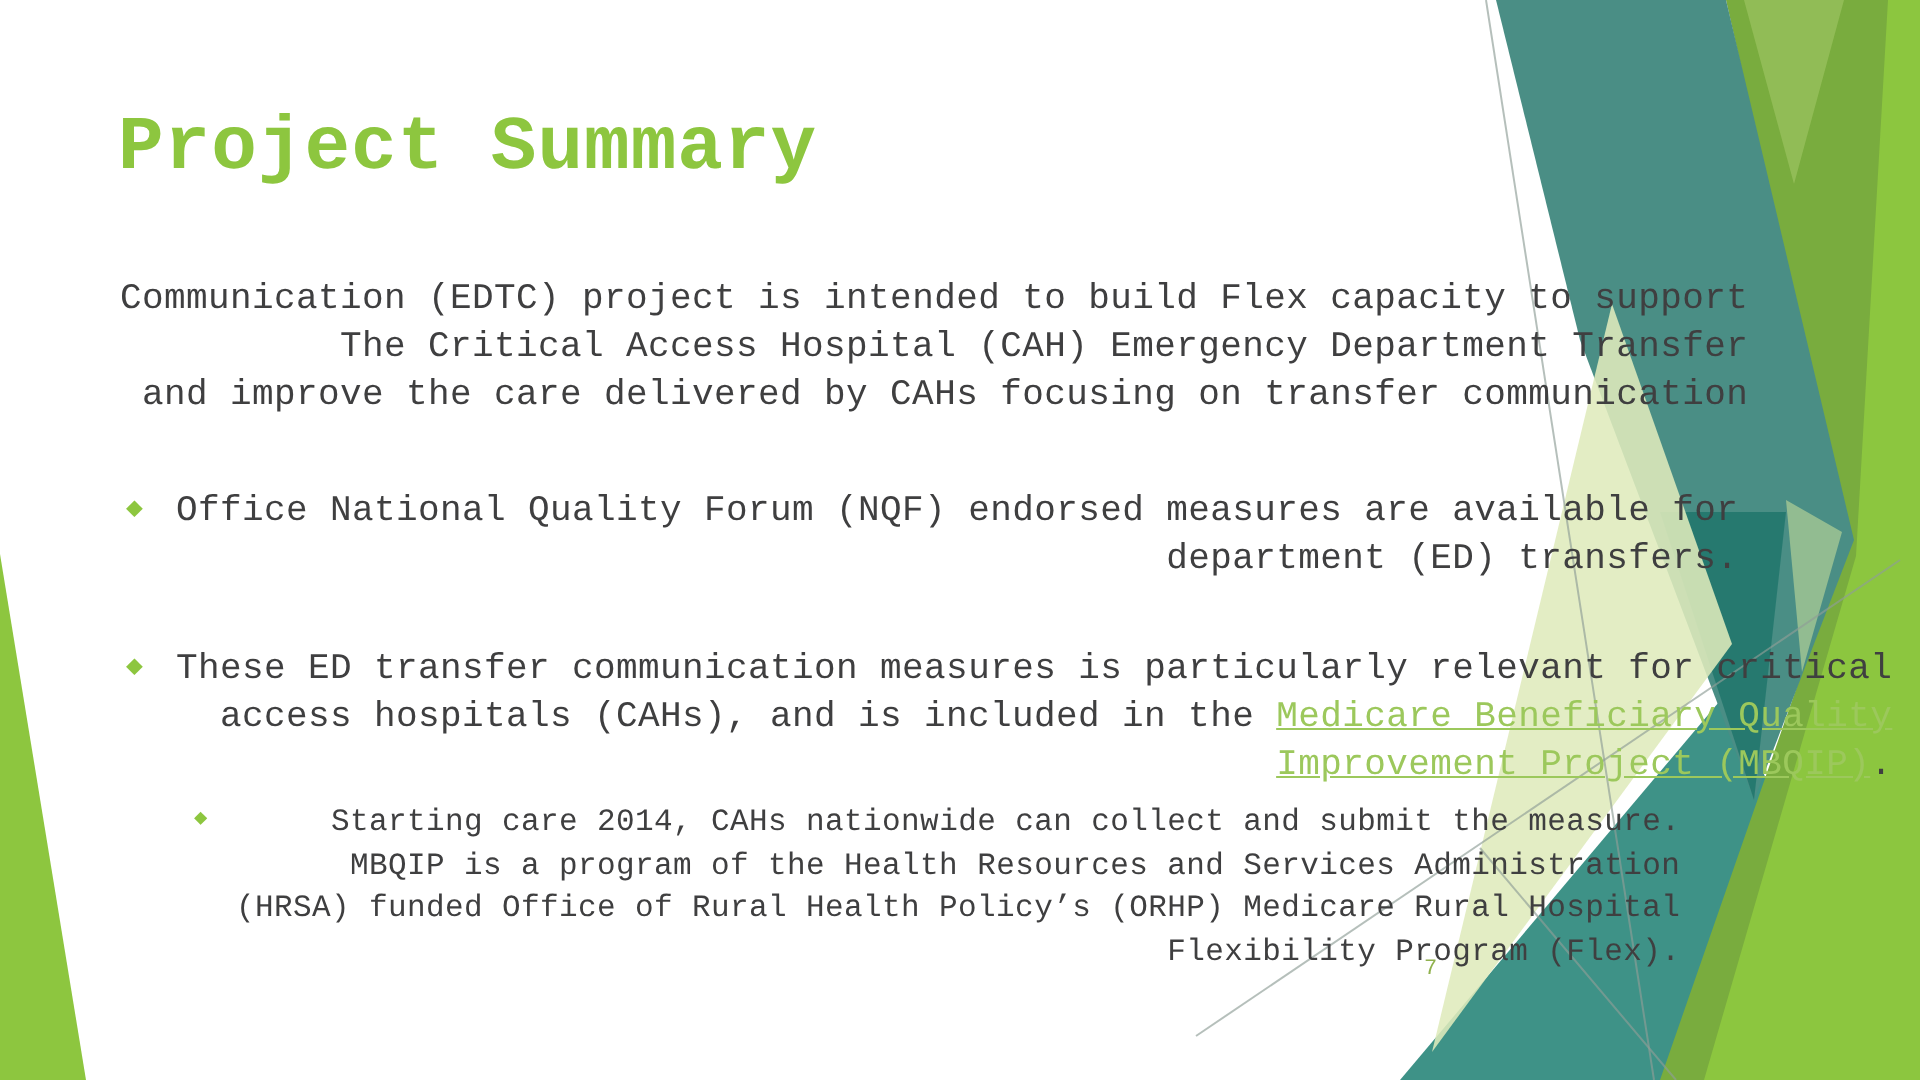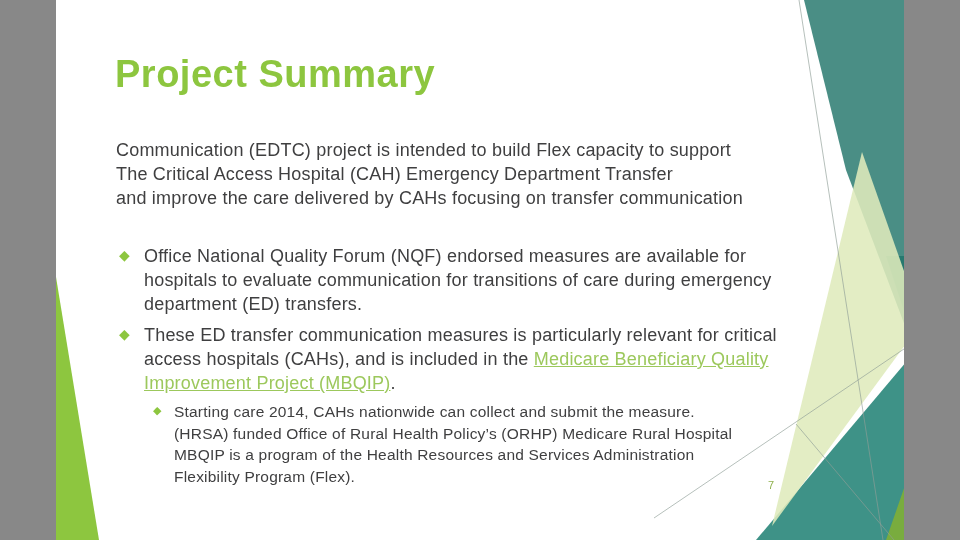--- a/index.html
+++ b/index.html
@@ -1,22 +1,23 @@
 <!DOCTYPE html>
 <html><head>
 <meta charset="utf-8">
 <style>
   html,body{margin:0;padding:0;background:#888;}
   .slide{
     position:relative;
-    width:848px;height:540px;
+    width:960px;height:540px;
     background:#ffffff;
     overflow:hidden;
-    font-family:Liberation Sans, sans-serif;
+    font-family:Liberation Mono, monospace;
     margin:0 auto;
+    text-align:right;
   }
   .decor{position:absolute;inset:0;width:960px;height:540px;pointer-events:none;}
   .title{
     position:absolute;left:59px;top:53px;
     font-size:38px;font-weight:bold;color:#8DC63F;
     letter-spacing:.5px;white-space:nowrap;z-index:2;
   }
   .textline{white-space:nowrap;}
   .para{
     position:absolute;left:60px;top:138px;z-index:2;
@@ -72,34 +73,33 @@
 
   <div class="para">
     <div class="textline">Communication (EDTC) project is intended to build Flex capacity to support</div>
     <div class="textline">The Critical Access Hospital (CAH) Emergency Department Transfer</div>
     <div class="textline">and improve the care delivered by CAHs focusing on transfer communication</div>
   </div>
 
   <span class="diamond d1">◆</span>
   <div class="b1text">
     <div class="textline">Office National Quality Forum (NQF) endorsed measures are available for</div>
-    <div class="textline">hospitals to evaluate communication for transitions of care during emergency</div>
     <div class="textline">department (ED) transfers.</div>
   </div>
 
   <span class="diamond d2">◆</span>
   <div class="b2text">
     <div class="textline">These ED transfer communication measures is particularly relevant for critical</div>
     <div class="textline"><span>access hospitals (CAHs), and is included in the </span><a class="slidelink">Medicare Beneficiary Quality</a></div>
     <div class="textline"><a class="slidelink">Improvement Project (MBQIP)</a><span>.</span></div>
   </div>
 
   <span class="diamond d3">◆</span>
   <div class="subtext">
     <div class="textline">Starting care 2014, CAHs nationwide can collect and submit the measure.</div>
+    <div class="textline">MBQIP is a program of the Health Resources and Services Administration</div>
     <div class="textline">(HRSA) funded Office of Rural Health Policy’s (ORHP) Medicare Rural Hospital</div>
-    <div class="textline">MBQIP is a program of the Health Resources and Services Administration</div>
     <div class="textline">Flexibility Program (Flex).</div>
   </div>
 
   <div class="pagenum">7</div>
 
 </div>
 
 </body></html>

